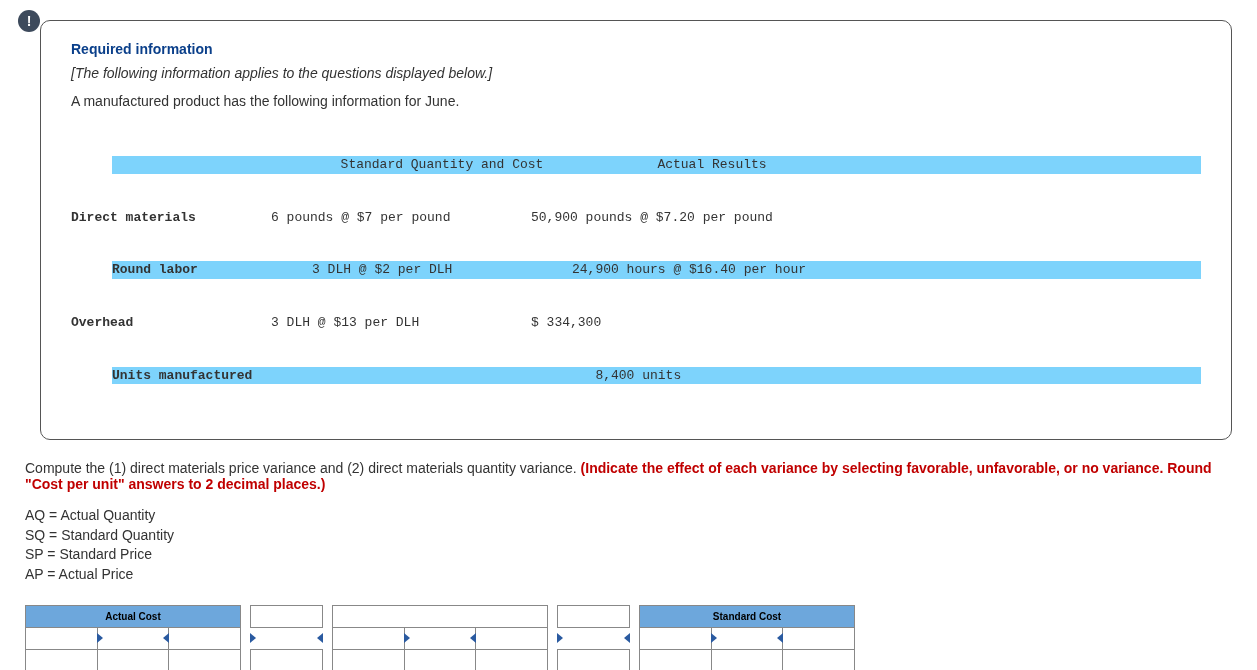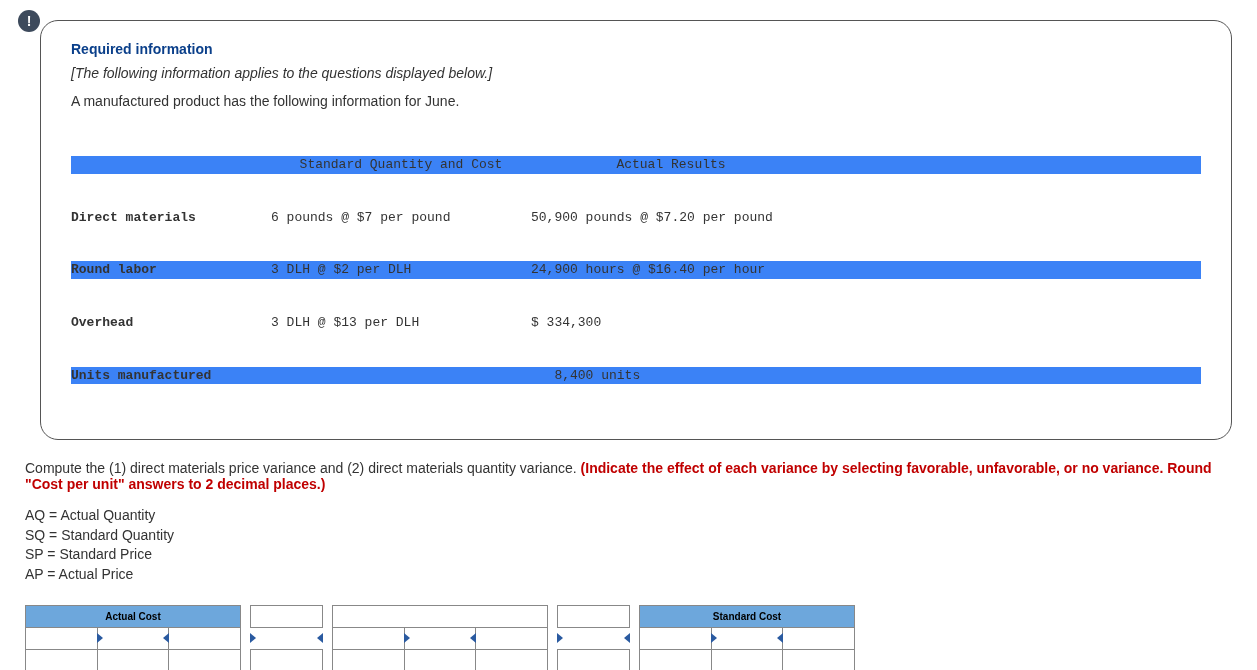--- a/index.html
+++ b/index.html
@@ -21,21 +21,21 @@
     color: #fff;
     display: flex;
     align-items: center;
     justify-content: center;
     font-weight: bold;
     z-index: 2;
     font-size: 14px;
   }
   .info-box {
     border: 1px solid #555;
-    border-radius: 18px;
+    border-radius: 10px;
     padding: 20px 30px 20px 30px;
     margin: 10px 15px 20px 30px;
     position: relative;
   }
   .req-title {
     color: #0a3f8a;
     font-weight: bold;
     margin-bottom: 8px;
   }
   .italic {
@@ -46,21 +46,21 @@
   .mono-block {
     font-family: "Courier New", monospace;
     font-size: 13px;
     white-space: pre;
     line-height: 1.35;
   }
   .mono-block .row { display:flex; }
   .mono-block .c1 { width: 200px; font-weight: bold; }
   .mono-block .c2 { width: 260px; }
   .mono-block .c3 { width: 280px; }
-  .mono-block .hdr { background:#3b82f6; }
+  .mono-block .hdr { background:#7dd3fc;margin-left:41px; }
   .question-area { margin: 0 15px 0 15px; }
   .q1 { margin-bottom:4px; }
   .red { color:#c00000; font-weight:bold;}
   .defs { margin: 14px 0 20px 0; line-height:1.4;}
   .worksheet {
     border-collapse: collapse;
     width: 830px;
   }
   .worksheet td, .worksheet th {
     border: 1px solid #888;

